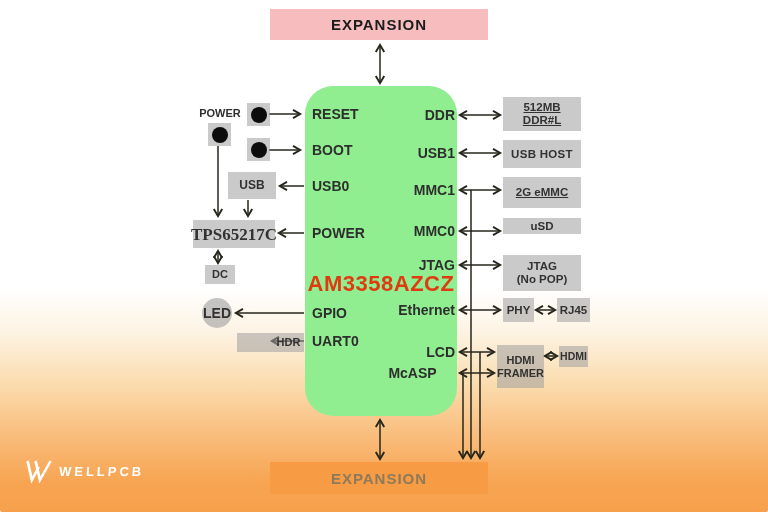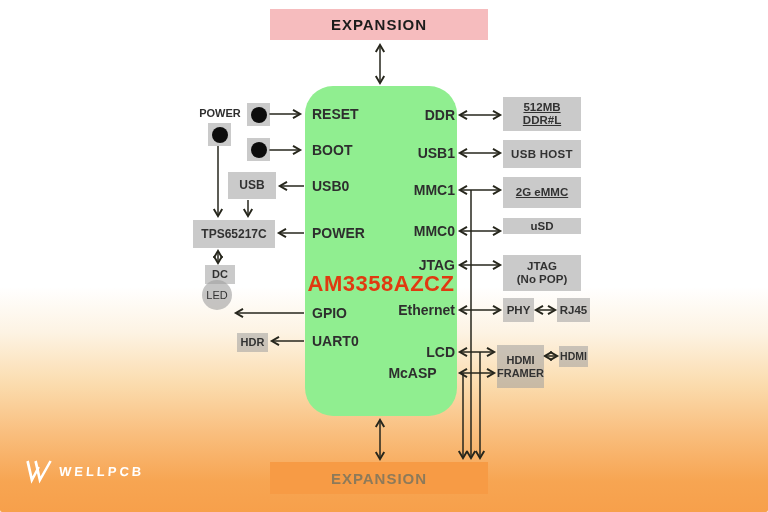--- a/index.html
+++ b/index.html
@@ -18,25 +18,25 @@
   
   .soc{left:305px;top:86px;width:152px;height:330px;background:#90ee90;border-radius:28px;}
   .soc-name{left:305px;top:271px;width:152px;text-align:center;font-size:22px;font-weight:700;
             color:#e03a10;letter-spacing:.5px;}
   .pin{font-size:14px;font-weight:600;color:#2e2e2e;height:14px;line-height:14px;}
   .pin-l{left:312px;}
   .pin-r{left:370px;width:85px;text-align:right;}
   
   .gbox{background:rgba(158,158,158,.55);color:#323232;font-size:11.5px;font-weight:600;line-height:13px;}
   .usb-box{left:228px;top:172px;width:48px;height:27px;font-size:12px;}
-  .tps-box{left:193px;top:220px;width:82px;height:28px;font-size:12px;}
+  .tps-box{left:193px;top:220px;width:82px;height:28px;font-size:17px;font-family:Liberation Serif, serif;}
   .dc-box{left:205px;top:265px;width:30px;height:19px;font-size:11px;}
-  .hdr-box{left:237px;top:333px;width:31px;height:19px;font-size:11px;}
-  .led-circle{left:202px;top:280px;width:30px;height:30px;border-radius:50%;
-              background:rgba(158,158,158,.6);font-size:11px;font-weight:400;color:#323232;}
+  .hdr-box{left:237px;top:333px;width:31px;height:19px;font-size:11px;padding-left:36px;}
+  .led-circle{left:202px;top:298px;width:30px;height:30px;border-radius:50%;
+              background:rgba(158,158,158,.6);font-size:14px;font-weight:700;color:#323232;}
   .mem-box{left:503px;top:97px;width:78px;height:34px;text-decoration:underline;}
   .usbhost-box{left:503px;top:140px;width:78px;height:28px;letter-spacing:.3px;}
   .emmc-box{left:503px;top:177px;width:78px;height:31px;text-decoration:underline;}
   .usd-box{left:503px;top:218px;width:78px;height:16px;}
   .jtagnp-box{left:503px;top:255px;width:78px;height:36px;}
   .phy-box{left:503px;top:298px;width:31px;height:24px;}
   .rj45-box{left:557px;top:298px;width:33px;height:24px;}
   .framer-box{left:497px;top:345px;width:47px;height:43px;font-size:11px;}
   .hdmi-box{left:559px;top:346px;width:29px;height:21px;font-size:10.5px;}
   

